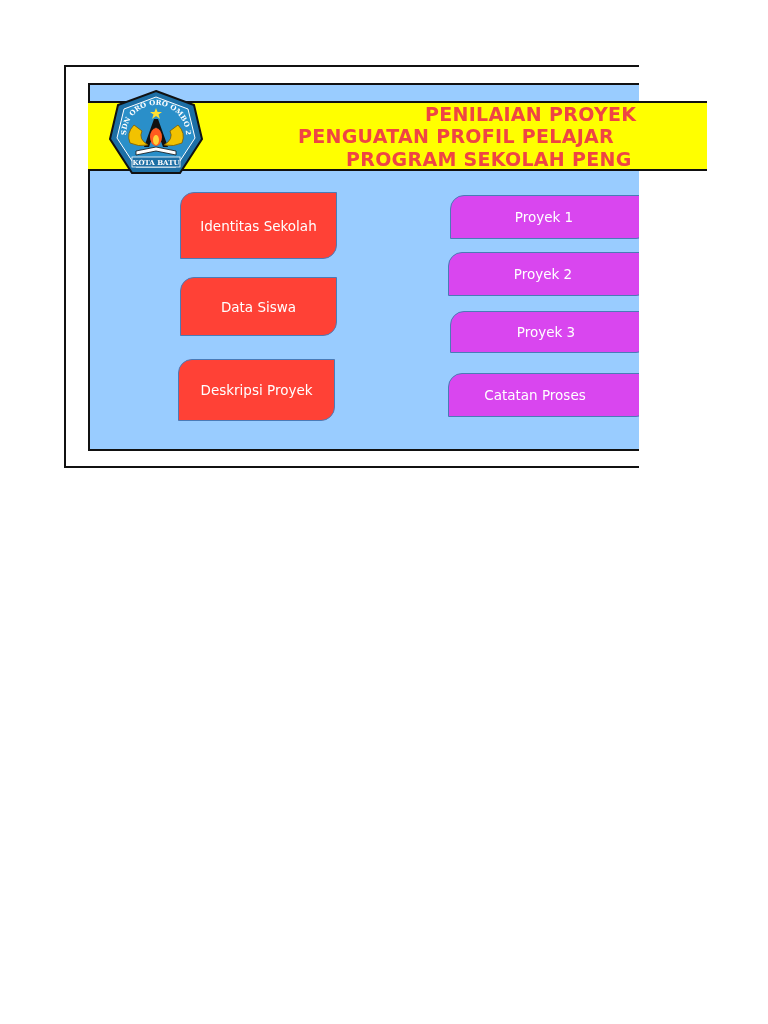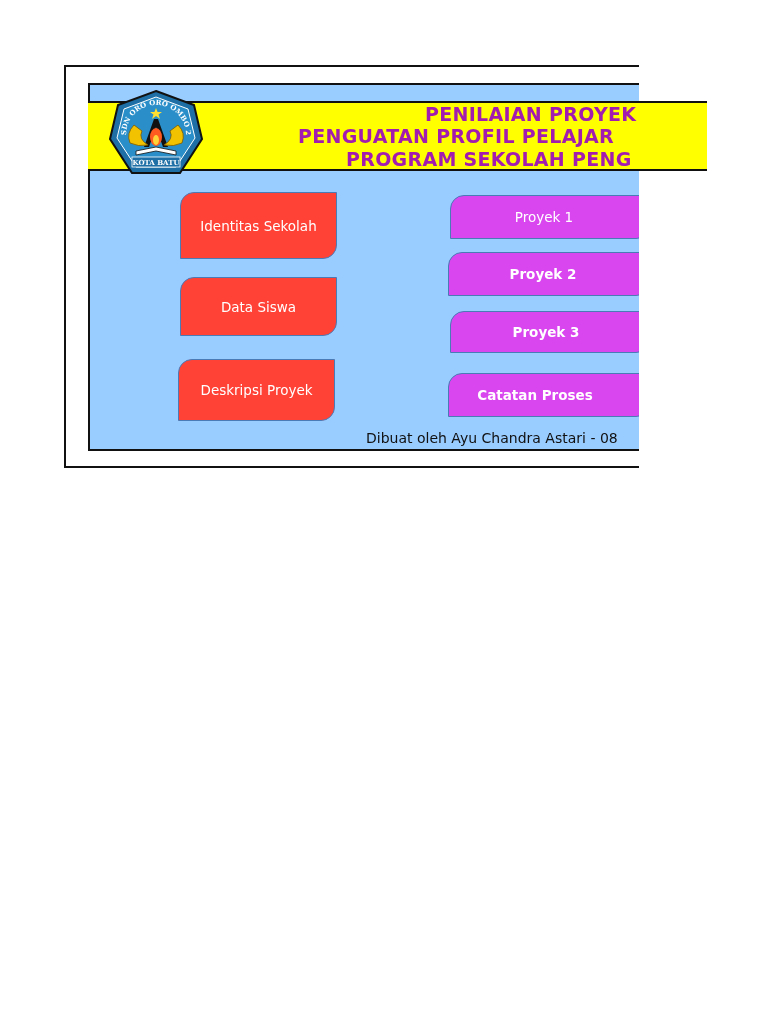--- a/index.html
+++ b/index.html
@@ -2,29 +2,29 @@
 <html><head>
 <meta charset="utf-8">
 <style>
   html, body { margin:0; padding:0; background:#ffffff; }
   body { width:768px; height:1024px; position:relative; overflow:hidden; font-family:"DejaVu Sans", sans-serif; }
   .page-clip { position:absolute; left:0; top:0; width:639px; height:1024px; overflow:hidden; }
   .outer-frame { position:absolute; left:64px; top:65px; width:700px; height:403px; border:2px solid #111; box-sizing:border-box; background:#fff; }
   .panel { position:absolute; left:88px; top:83px; width:700px; height:368px; border:2px solid #111; box-sizing:border-box; background:#99ccff; }
   .yellow-band { position:absolute; left:88px; top:101px; width:619px; height:70px; background:#ffff00; border-top:2px solid #111; border-bottom:2px solid #111; box-sizing:border-box; }
   .title-wrap { position:absolute; left:240px; top:101px; width:600px; height:70px; }
-  .title-line { position:absolute; white-space:nowrap; font-weight:bold; font-size:19px; color:#a21caf; letter-spacing:0.3px; }
+  .title-line { position:absolute; white-space:nowrap; font-weight:bold; font-size:19px; color:#ef4444; letter-spacing:0.3px; }
   .t1 { left:185px; top:2px; }
   .t2 { left:58px; top:24px; }
   .t3 { left:106px; top:47px; }
   .logo { position:absolute; left:108px; top:89px; width:96px; height:88px; }
   .btn { position:absolute; display:flex; align-items:center; justify-content:center; color:#fff; font-size:13.5px; box-sizing:border-box; cursor:pointer; border-radius:14px 0 14px 0; }
   .btn-red { background:#ff4136; border:1px solid #4a7bb7; }
   .btn-green { background:#d946ef; border:1px solid #4a7bb7; }
-  .bold { font-weight:bold;justify-content:center; }
+  .bold { font-weight:normal;justify-content:center; }
   .credit { position:absolute; left:366px; top:430px; white-space:nowrap; font-size:14px; color:#111; }
 </style>
 </head>
 <body>
 
 <div class="page-clip">
   <div class="outer-frame"></div>
   <div class="panel"></div>
 
   <div class="btn btn-red" style="left:180px;top:192px;width:157px;height:67px;">
@@ -43,21 +43,20 @@
   <div class="btn btn-green bold" style="left:448px;top:252px;width:202px;height:44px;">
     <span style="margin-right:12px;">Proyek 2</span>
   </div>
   <div class="btn btn-green bold" style="left:450px;top:311px;width:200px;height:42px;">
     <span style="margin-right:8px;">Proyek 3</span>
   </div>
   <div class="btn btn-green bold" style="left:448px;top:373px;width:202px;height:44px;">
     <span style="margin-right:28px;">Catatan Proses</span>
   </div>
 
-  <div class="credit">Dibuat oleh Ayu Chandra Astari - 08</div>
 </div>
 
 <div class="yellow-band"></div>
 <div style="position:absolute;left:0;top:0;width:639px;height:200px;overflow:hidden;">
   <div class="title-wrap">
     <div class="title-line t1">PENILAIAN PROYEK</div>
     <div class="title-line t3">PROGRAM SEKOLAH PENG</div>
     <div class="title-line t2">PENGUATAN PROFIL PELAJAR</div>
   </div>
 </div>

